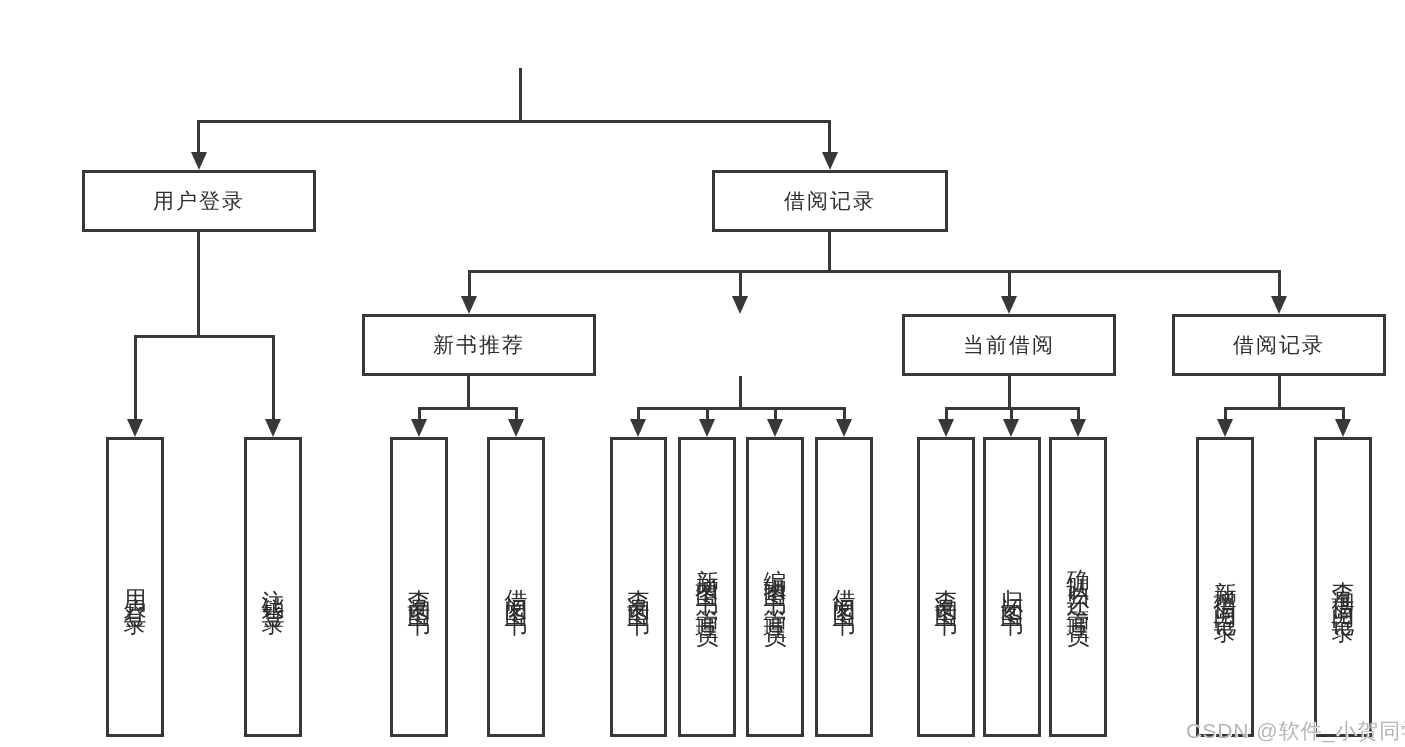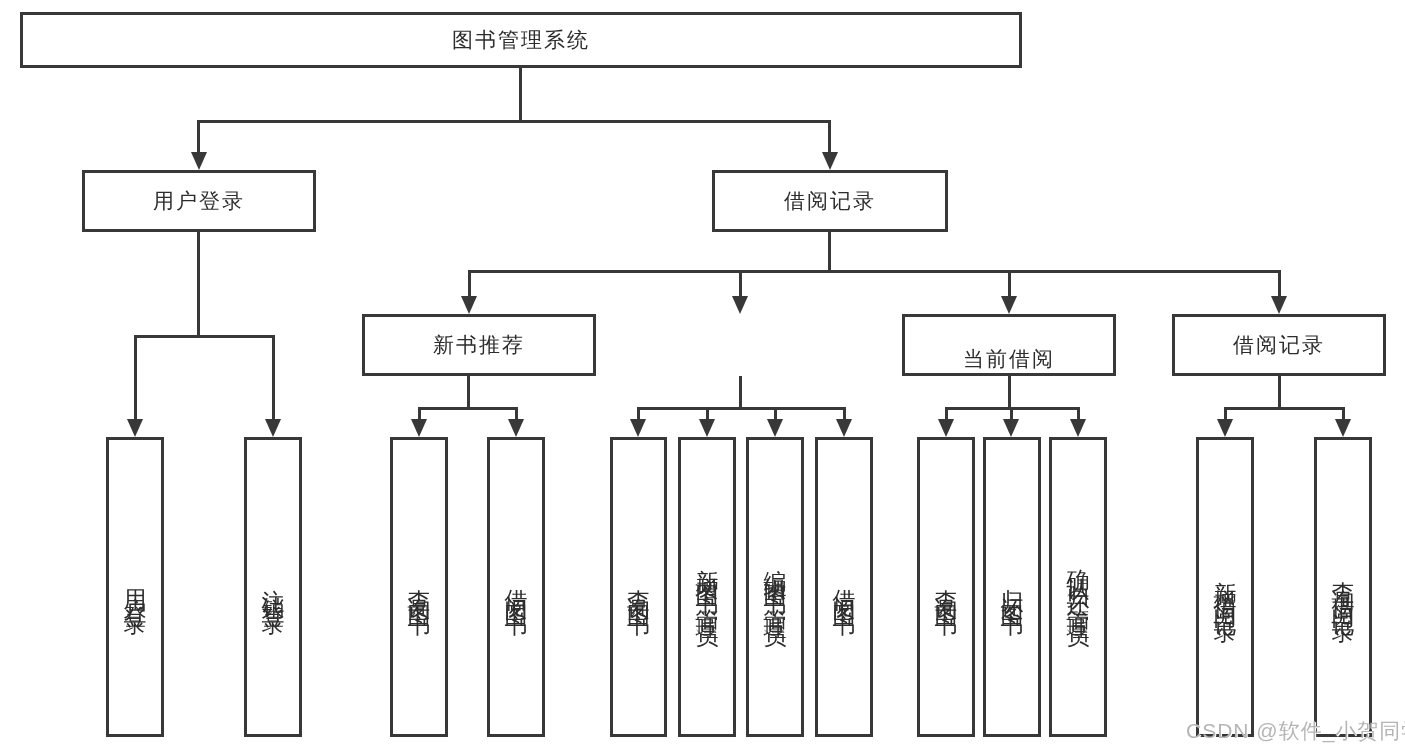--- a/index.html
+++ b/index.html
@@ -18,23 +18,20 @@
   .ar{position:absolute;width:0;height:0;border-left:8px solid transparent;
       border-right:8px solid transparent;border-top:18px solid #383838;}
   .watermark{position:absolute;left:1186px;top:717px;font-size:21px;color:#b5b5b5;
       text-shadow:1px 1px 0 #ffffff;letter-spacing:1px;white-space:nowrap;z-index:5;}
 </style>
 </head>
 <body>
 
 <div class="canvas">
 
-  <div class="hbox" style="left:20px;top:12px;width:1002px;height:56px;">
-    <span>图书管理系统</span>
-  </div>
 
   <div class="vl" style="left:519px;top:68px;height:53px;"></div>
   <div class="hl" style="left:198px;top:120px;width:633px;"></div>
   <div class="vl" style="left:197px;top:120px;height:34px;"></div>
   <div class="ar" style="left:191px;top:152px;"></div>
   <div class="vl" style="left:828px;top:120px;height:34px;"></div>
   <div class="ar" style="left:822px;top:152px;"></div>
 
   <div class="hbox" style="left:82px;top:170px;width:234px;height:62px;">
     <span>用户登录</span>
@@ -57,21 +54,21 @@
   <div class="vl" style="left:739px;top:270px;height:28px;"></div>
   <div class="ar" style="left:732px;top:296px;"></div>
   <div class="vl" style="left:1008px;top:270px;height:28px;"></div>
   <div class="ar" style="left:1001px;top:296px;"></div>
   <div class="vl" style="left:1278px;top:270px;height:28px;"></div>
   <div class="ar" style="left:1271px;top:296px;"></div>
 
   <div class="hbox" style="left:362px;top:314px;width:234px;height:62px;">
     <span>新书推荐</span>
   </div>
-  <div class="hbox" style="left:902px;top:314px;width:214px;height:62px;align-items:flex-end;">
+  <div class="hbox" style="left:902px;top:314px;width:214px;height:62px;">
     <span>当前借阅</span>
   </div>
   <div class="hbox" style="left:1172px;top:314px;width:214px;height:62px;">
     <span>借阅记录</span>
   </div>
 
   <div class="vl" style="left:467px;top:376px;height:33px;"></div>
   <div class="hl" style="left:418px;top:407px;width:99px;"></div>
   <div class="vl" style="left:418px;top:407px;height:14px;"></div>
   <div class="ar" style="left:411px;top:419px;"></div>

